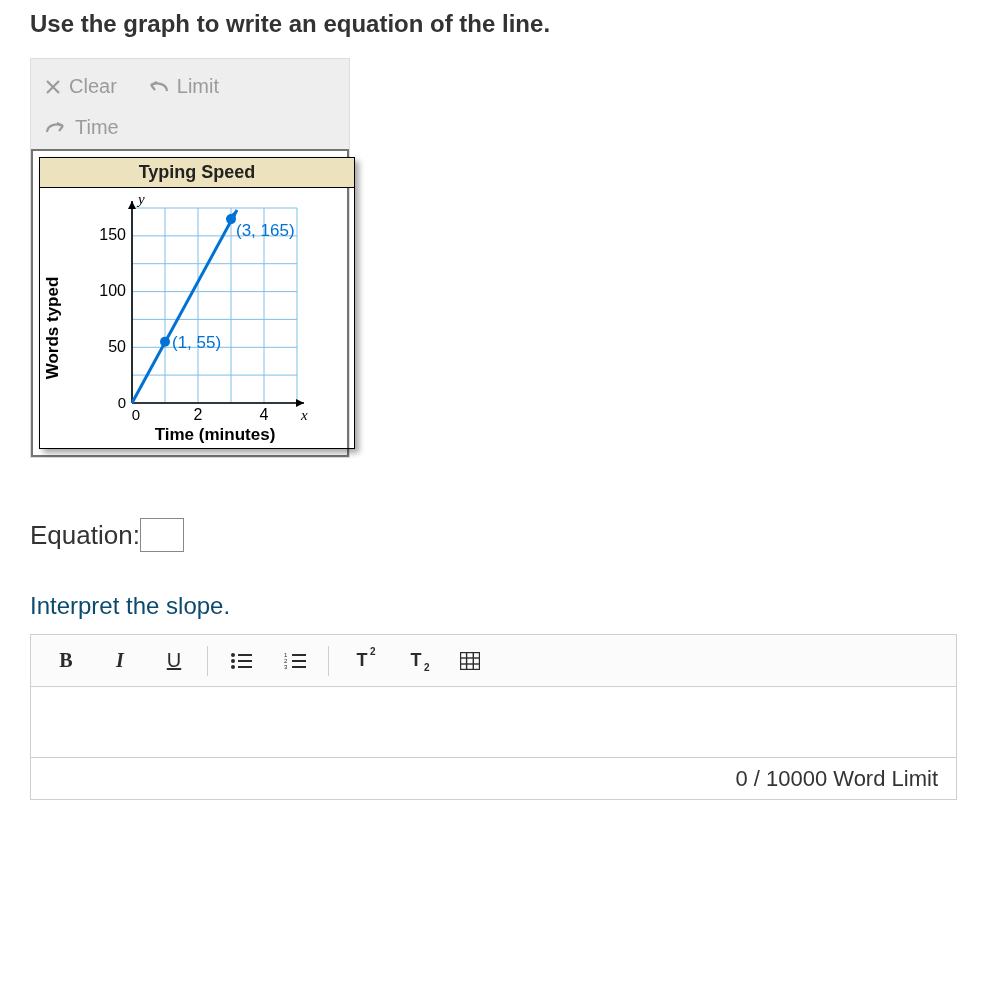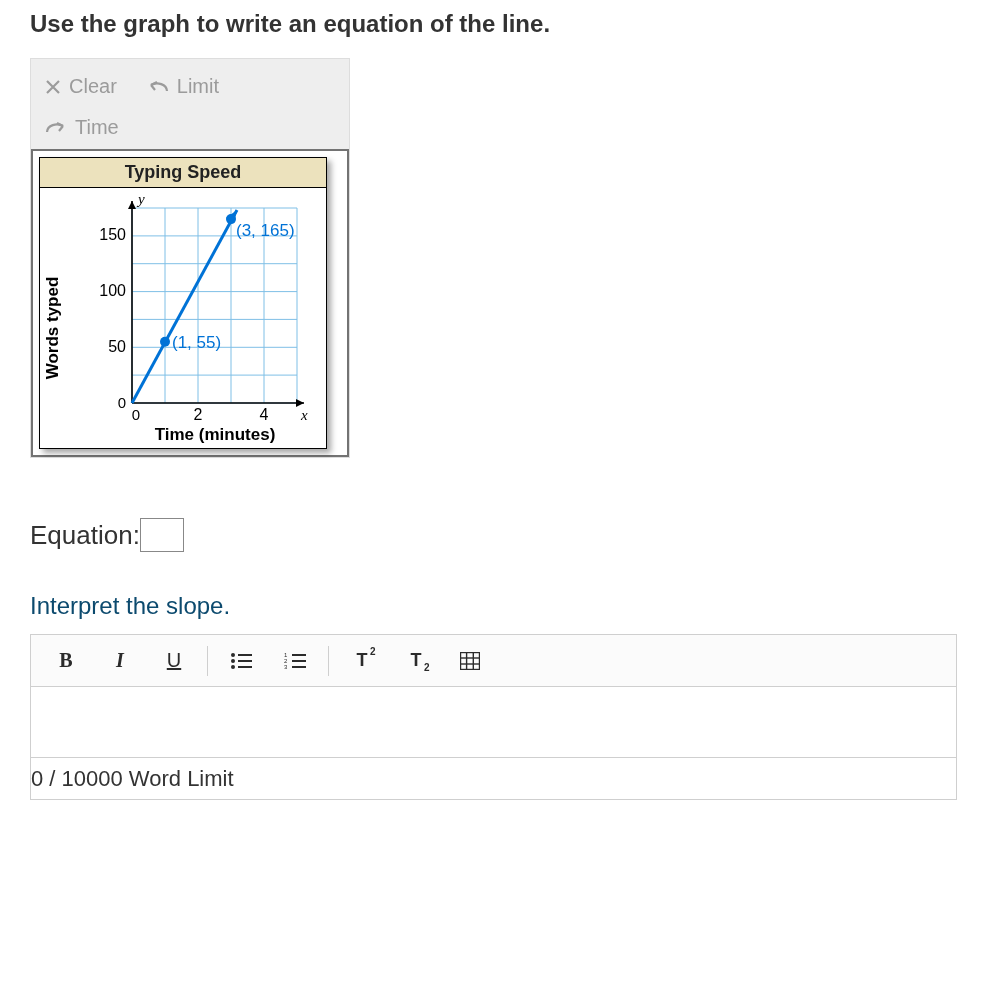--- a/index.html
+++ b/index.html
@@ -46,21 +46,21 @@
   }
   .tb-btn svg { display: block; }
   .chart-holder {
     background: #fff;
     margin: 2px;
     padding: 6px;
   }
   .chart-card {
     border: 1px solid #000;
     box-shadow: 4px 4px 6px rgba(0,0,0,0.35);
-    width: 288px;
+    width: 316px;
   }
   .chart-title {
     background: #ece2bd;
     text-align: center;
     font-weight: bold;
     padding: 4px 0;
     font-size: 18px;
     border-bottom: 1px solid #000;
     font-family: Verdana, Arial, sans-serif;
   }
@@ -123,21 +123,21 @@
   .ed-bold { font-weight: 900; font-size: 20px; font-family: Georgia, 'Times New Roman', serif; }
   .ed-ital { font-style: italic; font-weight: 700; font-size: 20px; font-family: Georgia, 'Times New Roman', serif; }
   .ed-und  { text-decoration: underline; font-size: 20px; font-family: Arial; font-weight: 400; }
   .editor-area {
     min-height: 70px;
     padding: 10px;
     outline: none;
   }
   .editor-footer {
     border-top: 1px solid #cfcfcf;
-    text-align: left;
+    text-align: right;
     padding: 8px 18px 0 0;
     font-size: 22px;
     color: #333;
     height: 42px;
     background: #fff;
   }
 
   .sup-sub-t { font-family: Arial; font-weight: 700; font-size: 18px; position: relative; }
   .sup-sub-t .s { font-size: 10px; position: absolute; }
 </style>

